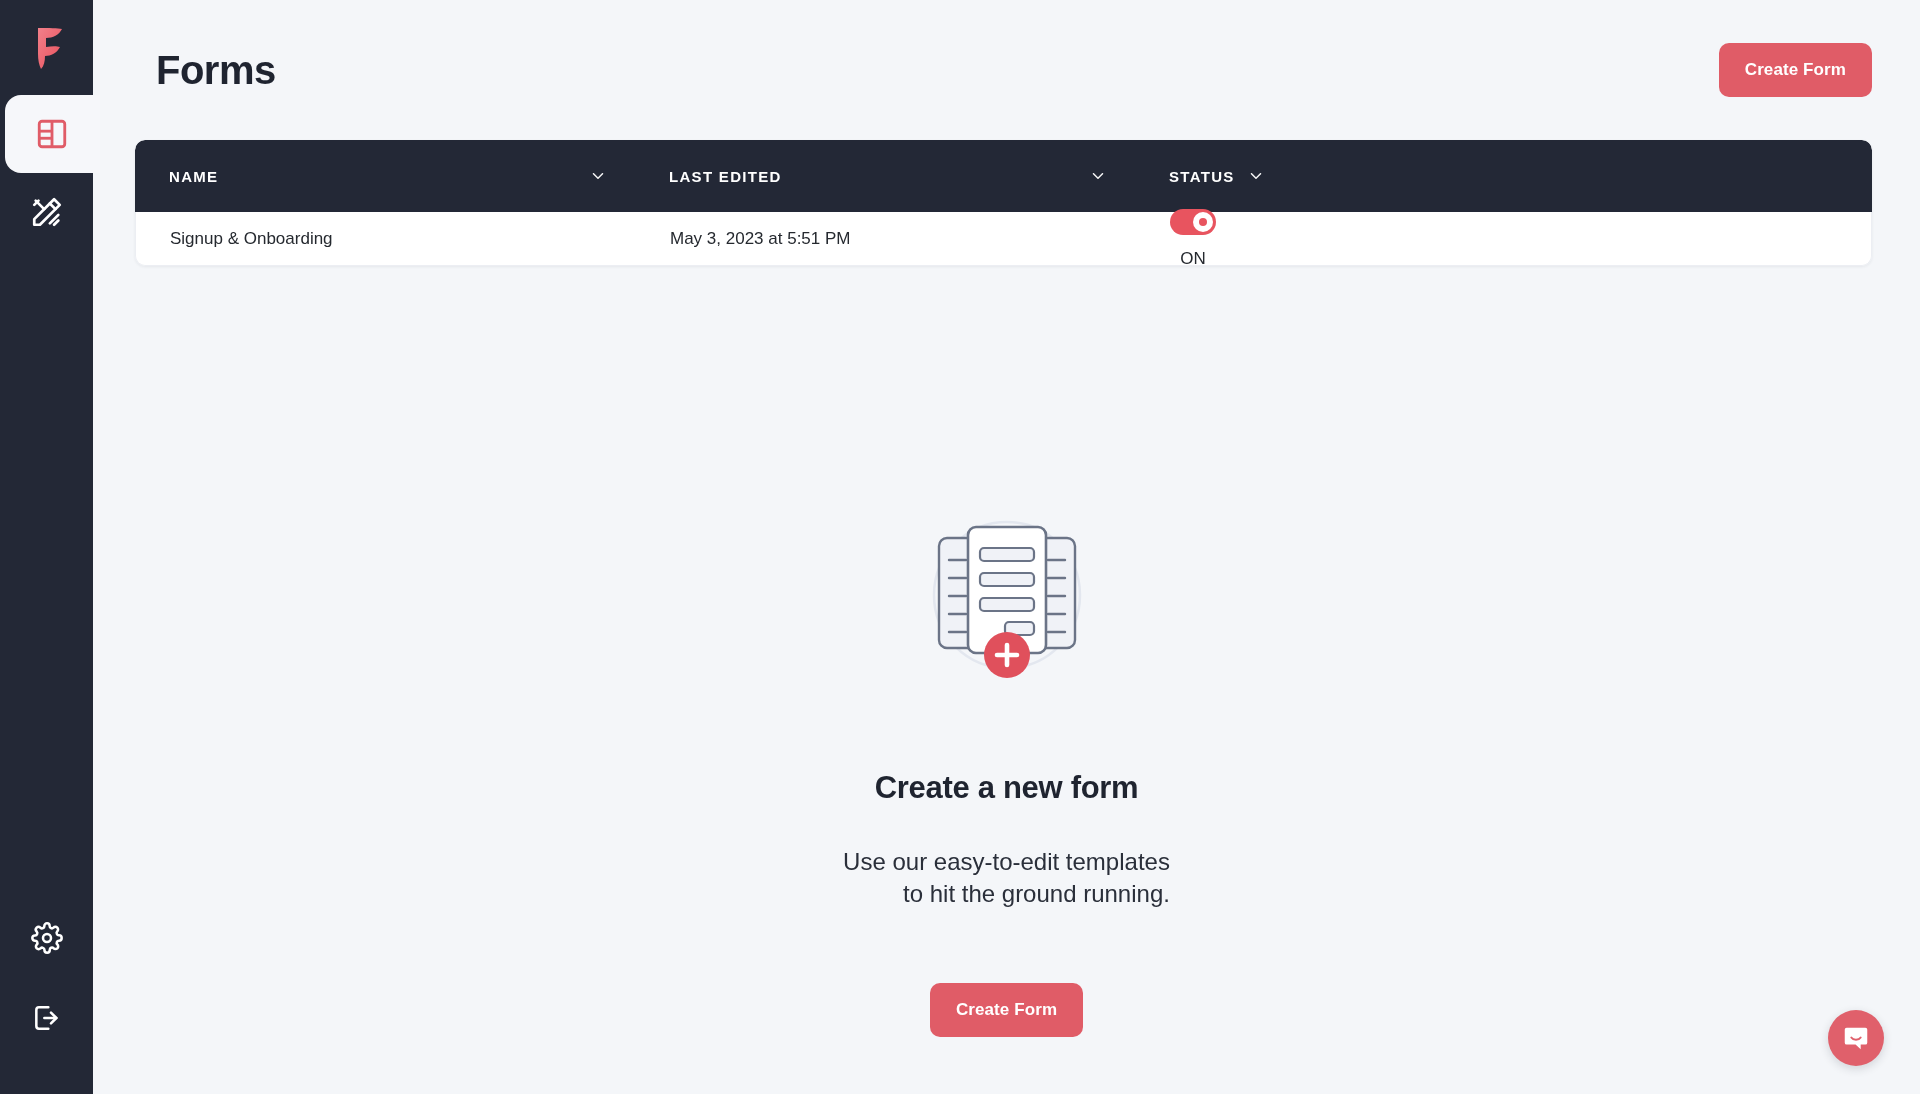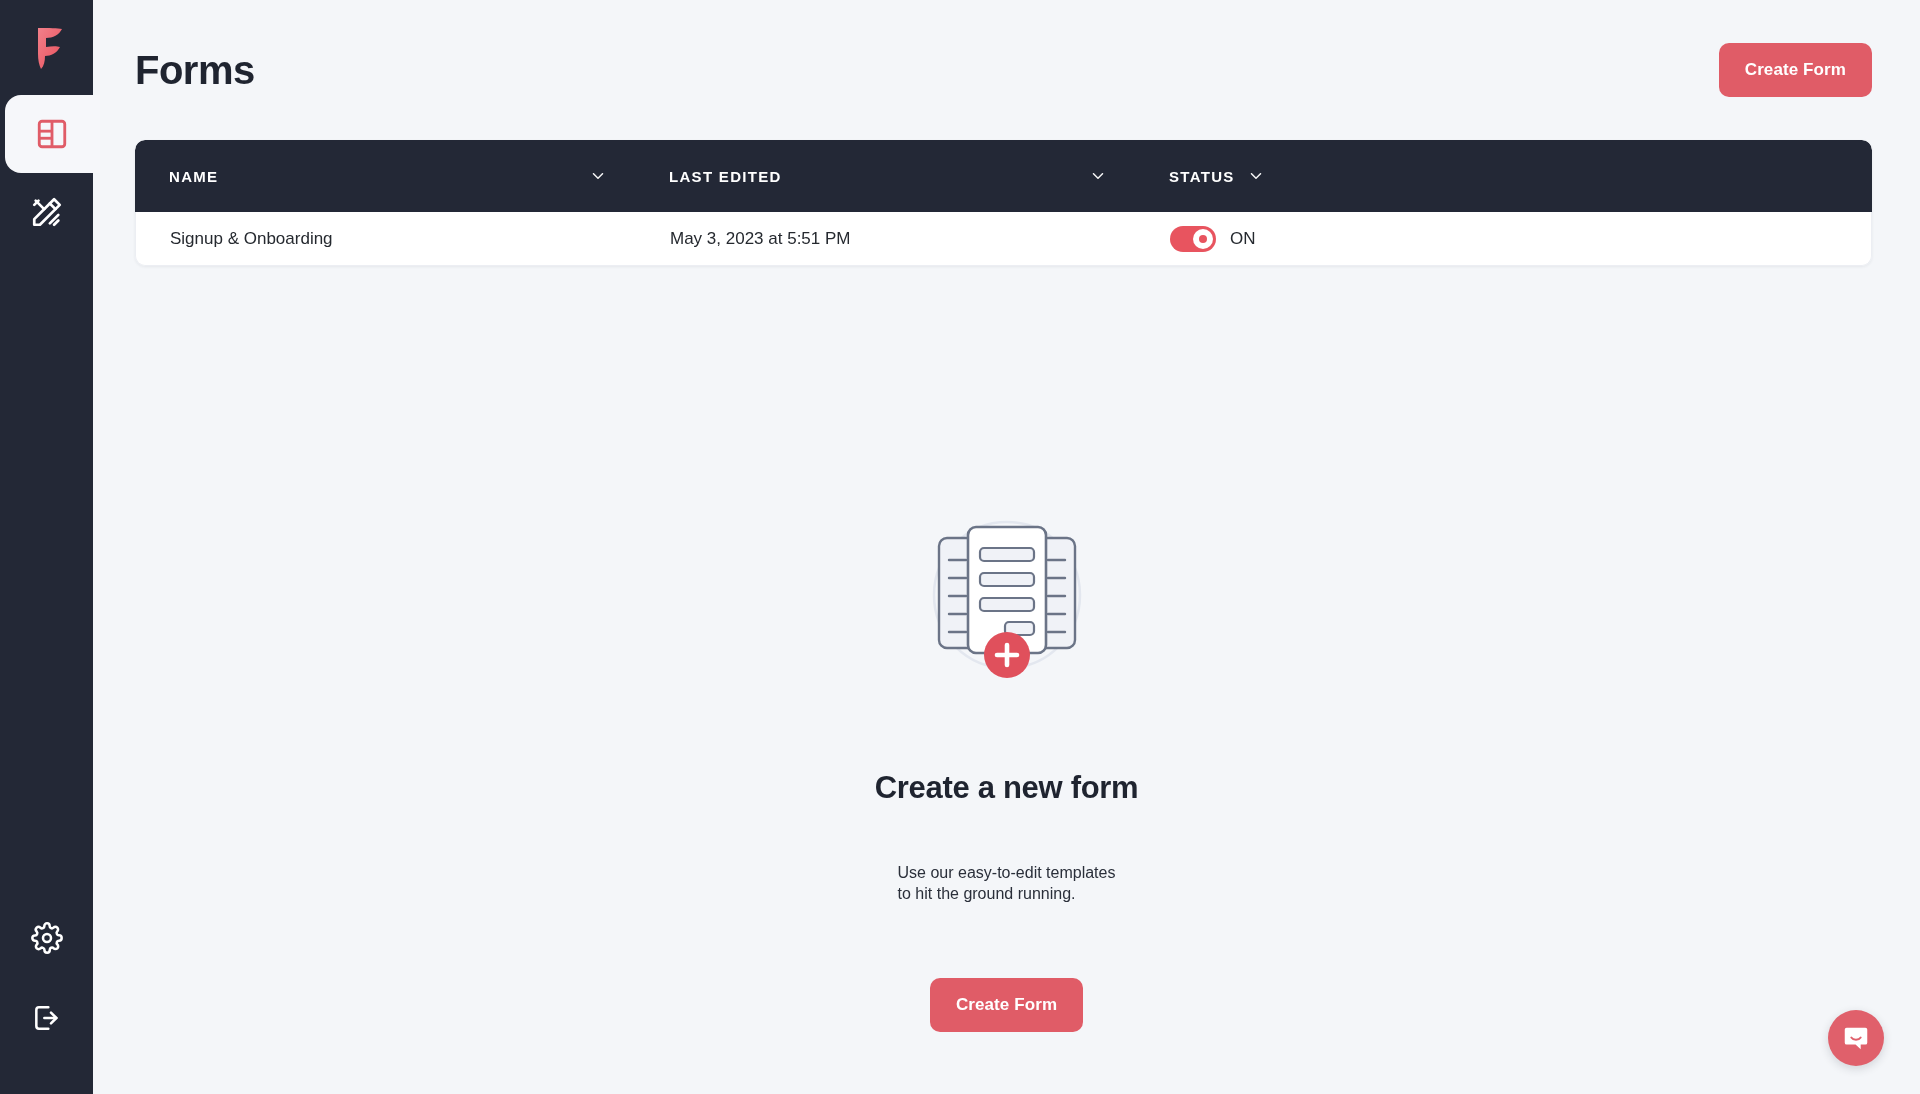--- a/index.html
+++ b/index.html
@@ -101,21 +101,21 @@
     height: 1094px;
     background: #f4f6f9;
     position: relative;
     overflow: hidden;
   }
 
   .topbar {
     height: 140px;
     display: flex;
     align-items: center;
-    padding: 0 48px 0 42px;
+    padding: 0 48px 0 63px;
   }
 
   .page-title {
     font-size: 40px;
     font-weight: 700;
     letter-spacing: -0.5px;
     color: #1f2430;
   }
 
   .topbar-right {
@@ -220,20 +220,21 @@
     margin-right: 28px;
     display: inline-flex;
     opacity: 0.95;
   }
   .c-status .sort-chevron { margin-left: 12px; margin-right: 0; }
 
   .status-cell {
     display: flex;
     align-items: center;
     gap: 14px;
+    flex-direction: column;
   }
 
   .toggle {
     width: 46px;
     height: 26px;
     border-radius: 14px;
     background: #e8545f;
     position: relative;
     cursor: pointer;
     flex: none;
@@ -282,25 +283,25 @@
 
   .empty-title {
     font-size: 31px;
     font-weight: 700;
     color: #1f2430;
     margin-top: 30px;
     letter-spacing: -0.3px;
   }
 
   .empty-sub {
-    font-size: 16px;
+    font-size: 24px;
     color: #2a2f3a;
-    text-align: left;
+    text-align: right;
     line-height: 1.32;
-    margin-top: 16px;
+    margin-top: 0;
     max-width: 420px;
   }
 
   .empty-btn { margin-top: 34px; }
 
   
   .chat-launcher {
     position: absolute;
     right: 36px;
     bottom: 28px;

